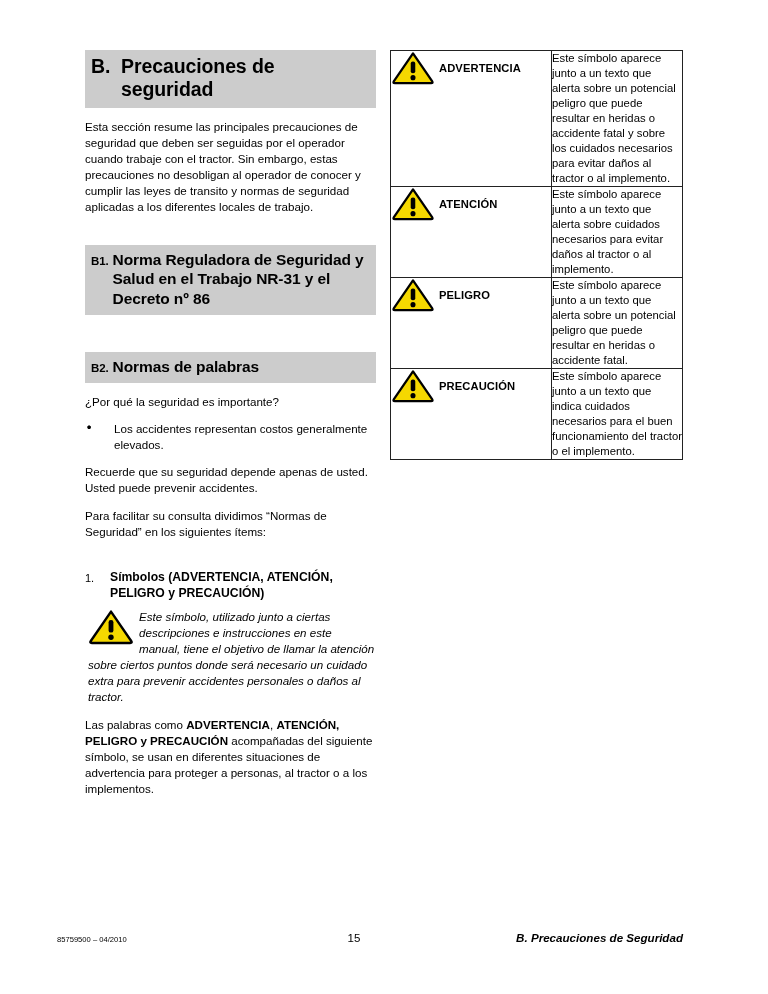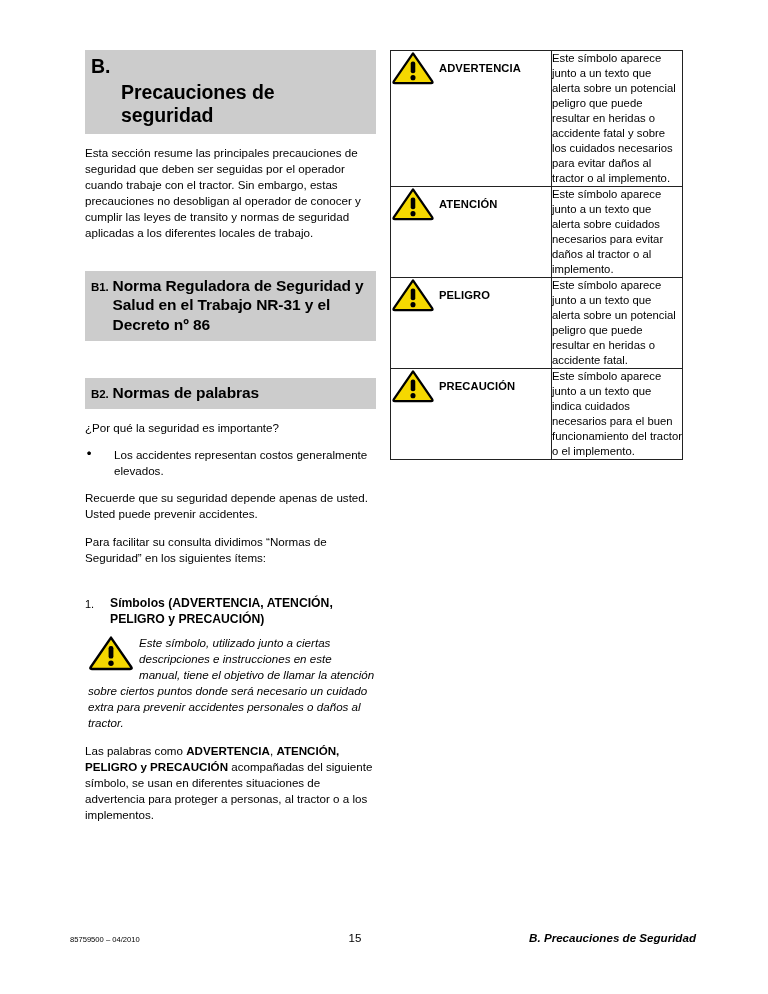--- a/index.html
+++ b/index.html
@@ -52,21 +52,20 @@
     line-height: 1.18;
     letter-spacing: -0.1px;
   }
   .heading-a .num {
     flex: 0 0 auto;
     width: 30px;
     white-space: nowrap;
   }
   .heading-a .txt {
     flex: 1 1 auto;
-    margin-top: 26px;
   }
 
   .heading-b {
     display: flex;
     align-items: baseline;
     font-size: 15.5px;
     font-weight: bold;
     line-height: 1.25;
     letter-spacing: -0.1px;
   }
@@ -179,25 +178,26 @@
   .sym-label {
     font-size: 11.2px;
     font-weight: bold;
     letter-spacing: 0.1px;
     white-space: nowrap;
   }
 
   
   .footer {
     position: absolute;
-    left: 70px;
+    left: 57px;
     top: 931px;
     width: 628px;
     display: flex;
     align-items: baseline;
+    gap: 12px;
   }
   .footer .fl {
     font-size: 7.6px;
     width: 230px;
     white-space: nowrap;
   }
   .footer .fc {
     font-size: 11.5px;
     width: 110px;
     text-align: center;

